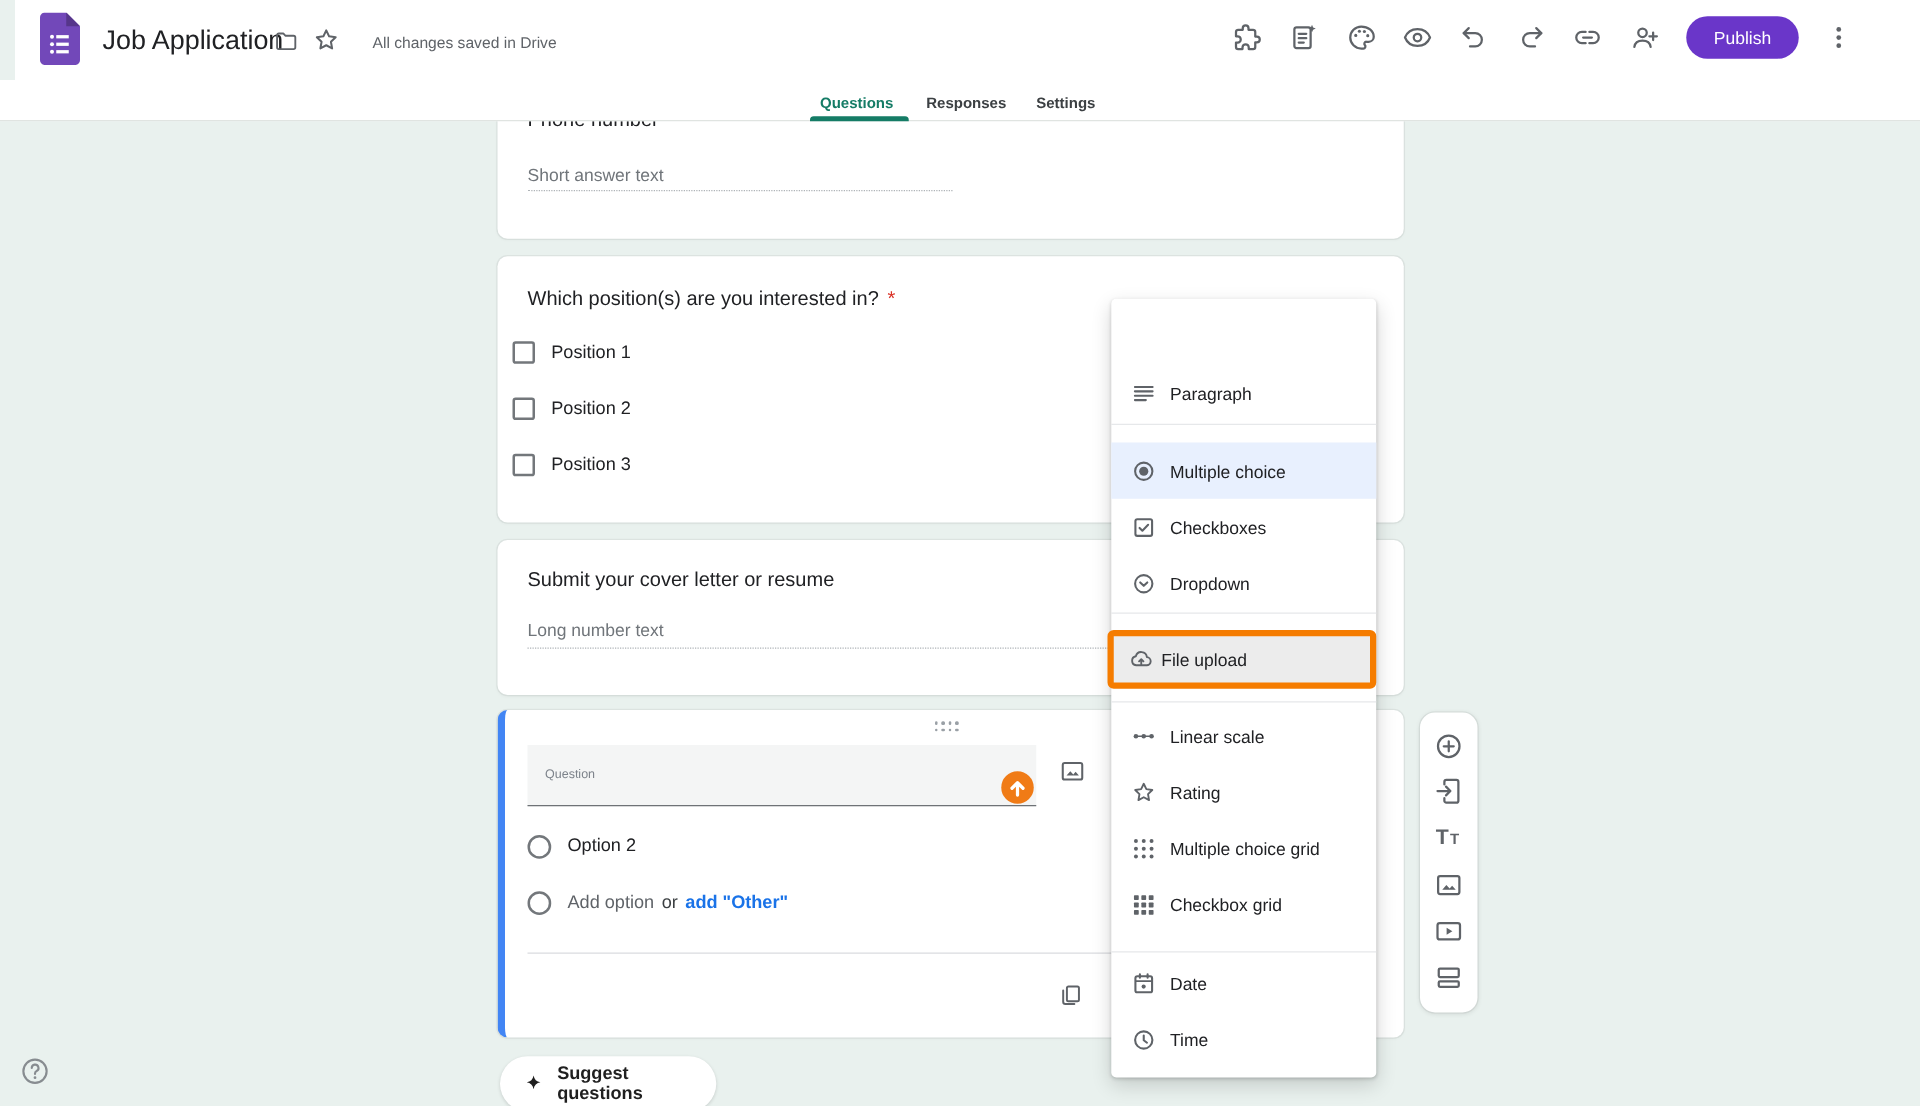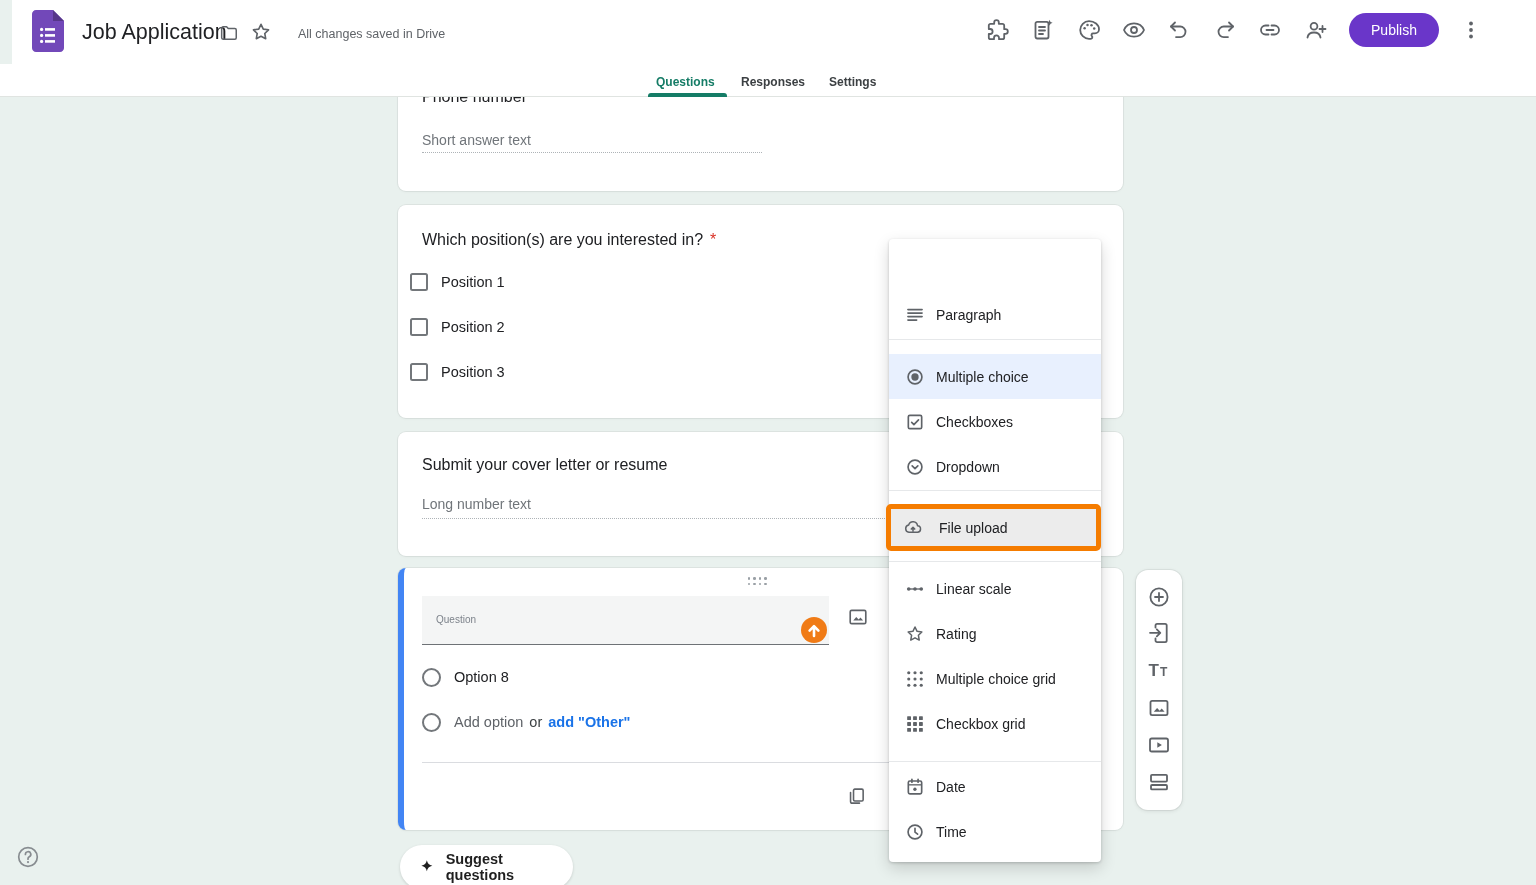--- a/index.html
+++ b/index.html
@@ -52,21 +52,21 @@
 
   
   .menu{position:absolute;left:889px;top:239px;width:212px;height:623px;background:#fff;z-index:20;
         border-radius:4px;box-shadow:0 1px 3px rgba(0,0,0,.18),0 6px 16px rgba(0,0,0,.16)}
   .mitem{position:absolute;left:0;width:100%;height:45px;display:flex;align-items:center;
          padding-left:16px;gap:11px;font-size:14px;color:#202124;cursor:pointer}
   .mitem.selected{background:var(--selected-item-blue-bg,#e8f0fe)}
   .mdiv{position:absolute;left:0;width:100%;border-top:1px solid #e6e8ea}
   .filebox{position:absolute;left:-3px;top:265px;width:215px;height:47px;background:#ececec;
            border:5px solid var(--annotation-orange,#f57c00);border-radius:5px;display:flex;
-           align-items:center;padding-left:12px;gap:16px;font-size:14px;color:#202124;cursor:pointer}
+           align-items:center;padding-left:12px;gap:6px;font-size:14px;color:#202124;cursor:pointer}
 
   
   .sidetb{position:absolute;left:1136px;top:570px;width:46px;height:240px;background:#fff;z-index:8;
           border-radius:12px;box-shadow:0 0 0 1px rgba(0,0,0,.05),0 1px 4px rgba(0,0,0,.1)}
   .tbtn{position:absolute;left:11px;width:24px;height:24px;cursor:pointer}
 
   
   .suggest{position:absolute;left:400px;top:845px;width:173px;height:44px;background:#fff;z-index:6;
            border-radius:22px;display:flex;align-items:center;gap:11px;padding-left:19px;
            box-shadow:0 1px 3px rgba(0,0,0,.15);cursor:pointer}
@@ -186,21 +186,21 @@
       <i></i>
       <i></i>
   </div>
   <div class="qinput">Question</div>
   <svg class="abs" style="left:443px;top:38px" width="22" height="22" viewBox="0 0 24 24">
     <rect class="st" x="3.5" y="4.8" width="17" height="14.4" rx="1.6"></rect>
     <path class="fl" d="M6.8 15.8l3.3-3.9 2.6 2.9 2-2.3 2.9 3.3z"></path>
   </svg>
   <div class="optrow" style="top:98px;padding-left:18px">
     <span class="rdo"></span>
-    <span class="optlabel">Option 8</span>
+    <span class="optlabel">Option 2</span>
   </div>
   <div class="optrow" style="top:143px;padding-left:18px;gap:0">
     <span class="rdo" style="margin-right:13px"></span>
     <span class="optlabel" style="color:#5f6368">Add option</span>
     <span class="optlabel" style="color:#3c4043;margin:0 6px">or</span>
     <span class="optlabel orlink">add "Other"</span>
   </div>
   <div class="carddiv"></div>
   <svg class="abs" style="left:442px;top:218px" width="21" height="21" viewBox="0 0 24 24">
     <rect class="st" x="8.6" y="3.6" width="11" height="13.5" rx="1.4"></rect>

